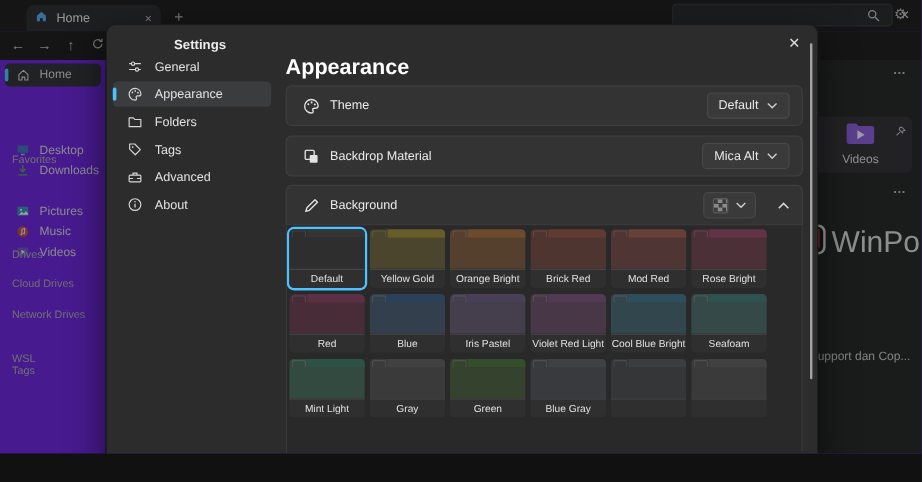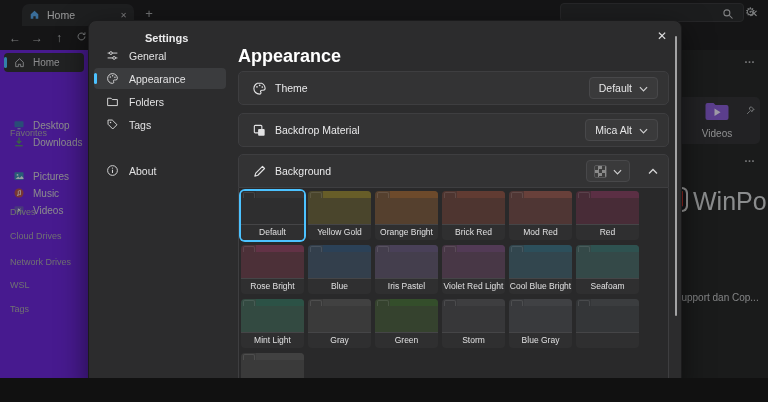--- a/index.html
+++ b/index.html
@@ -202,21 +202,21 @@
             <rect x="2" y="3" width="12" height="10" rx="1.5" fill="#6d55bd"></rect>
             <path d="M6.5 5.5l4 2.5-4 2.5z" fill="#efeafa"></path>
           </svg>
       </span>
       <span class="slabel">Videos</span>
     </div>
 
     <span class="side-sec" style="top:157px">Drives</span>
     <span class="side-sec" style="top:181px">Cloud Drives</span>
     <span class="side-sec" style="top:207px">Network Drives</span>
-    <span class="side-sec" style="top:230px">WSL</span>
+    <span class="side-sec" style="top:244px">WSL</span>
     <span class="side-sec" style="top:254px">Tags</span>
   </div>
 
   <span class="more-dots" style="left:744px;top:53px">…</span>
   <div class="videos-tile">
     <span class="vicon">
       <svg width="25" height="19" viewBox="0 0 25 19">
           <path d="M1 3a2 2 0 0 1 2-2h6l2 2h11a2 2 0 0 1 2 2v11a2 2 0 0 1-2 2H3a2 2 0 0 1-2-2z" fill="#8a5fd6"></path>
           <path d="M10 6.5l6 3.8-6 3.8z" fill="#f2ecfc"></path>
         </svg>
@@ -283,20 +283,29 @@
     </div>
     <div class="nav-item" style="top:93px">
       <span class="nicon">
         <svg width="13" height="13" viewBox="0 0 16 16">
             <path d="M2.5 2.5h5.2l5.8 5.8-5.2 5.2-5.8-5.8z" fill="none" stroke="#d6d6d7" stroke-width="1.2" stroke-linejoin="round"></path>
             <circle cx="5.6" cy="5.6" r=".9" fill="#d6d6d7"></circle>
           </svg>
       </span>
       <span class="nlabel">Tags</span>
     </div>
+    <div class="nav-item" style="top:116px">
+      <span class="nicon">
+        <svg width="13" height="13" viewBox="0 0 16 16">
+            <rect x="2" y="6" width="12" height="7" rx="1" fill="none" stroke="#d6d6d7" stroke-width="1.2"></rect>
+            <path d="M6 6V4h4v2M2 9.5h4m4 0h4" stroke="#d6d6d7" stroke-width="1.2" fill="none"></path>
+          </svg>
+      </span>
+      <span class="nlabel">Advanced</span>
+    </div>
     <div class="nav-item" style="top:139px">
       <span class="nicon">
         <svg width="13" height="13" viewBox="0 0 16 16">
             <circle cx="8" cy="8" r="6" fill="none" stroke="#d6d6d7" stroke-width="1.2"></circle>
             <path d="M8 7v4" stroke="#d6d6d7" stroke-width="1.3"></path>
             <circle cx="8" cy="5" r=".8" fill="#d6d6d7"></circle>
           </svg>
       </span>
       <span class="nlabel">About</span>
     </div>
@@ -394,34 +403,34 @@
             <div class="swl">Brick Red</div>
           </div>
         <div class="sw">
             <div class="swc" style="background: rgb(79, 54, 52);">
               <div class="sws" style="background: rgb(104, 64, 58);"></div>
               <div class="swt"></div>
             </div>
             <div class="swl">Mod Red</div>
           </div>
         <div class="sw">
+            <div class="swc" style="background: rgb(76, 48, 56);">
+              <div class="sws" style="background: rgb(98, 50, 70);"></div>
+              <div class="swt"></div>
+            </div>
+            <div class="swl">Rose Bright</div>
+          </div>
+        <div class="sw">
             <div class="swc" style="background: rgb(72, 44, 55);">
               <div class="sws" style="background: rgb(91, 47, 68);"></div>
               <div class="swt"></div>
             </div>
             <div class="swl">Red</div>
           </div>
         <div class="sw">
-            <div class="swc" style="background: rgb(76, 48, 56);">
-              <div class="sws" style="background: rgb(98, 50, 70);"></div>
-              <div class="swt"></div>
-            </div>
-            <div class="swl">Rose Bright</div>
-          </div>
-        <div class="sw">
             <div class="swc" style="background: rgb(51, 63, 76);">
               <div class="sws" style="background: rgb(43, 65, 87);"></div>
               <div class="swt"></div>
             </div>
             <div class="swl">Blue</div>
           </div>
         <div class="sw">
             <div class="swc" style="background: rgb(68, 62, 77);">
               <div class="sws" style="background: rgb(73, 64, 88);"></div>
               <div class="swt"></div>
@@ -464,27 +473,20 @@
             <div class="swl">Gray</div>
           </div>
         <div class="sw">
             <div class="swc" style="background: rgb(53, 66, 46);">
               <div class="sws" style="background: rgb(52, 78, 43);"></div>
               <div class="swt"></div>
             </div>
             <div class="swl">Green</div>
           </div>
         <div class="sw">
-            <div class="swc" style="background: rgb(55, 55, 57);">
-              <div class="sws" style="background: rgb(62, 62, 64);"></div>
-              <div class="swt"></div>
-            </div>
-            <div class="swl">Storm</div>
-          </div>
-        <div class="sw">
             <div class="swc" style="background: rgb(57, 58, 61);">
               <div class="sws" style="background: rgb(64, 65, 68);"></div>
               <div class="swt"></div>
             </div>
             <div class="swl">Blue Gray</div>
           </div>
         <div class="sw">
             <div class="swc" style="background: rgb(52, 54, 56);">
               <div class="sws" style="background: rgb(59, 61, 63);"></div>
               <div class="swt"></div>

